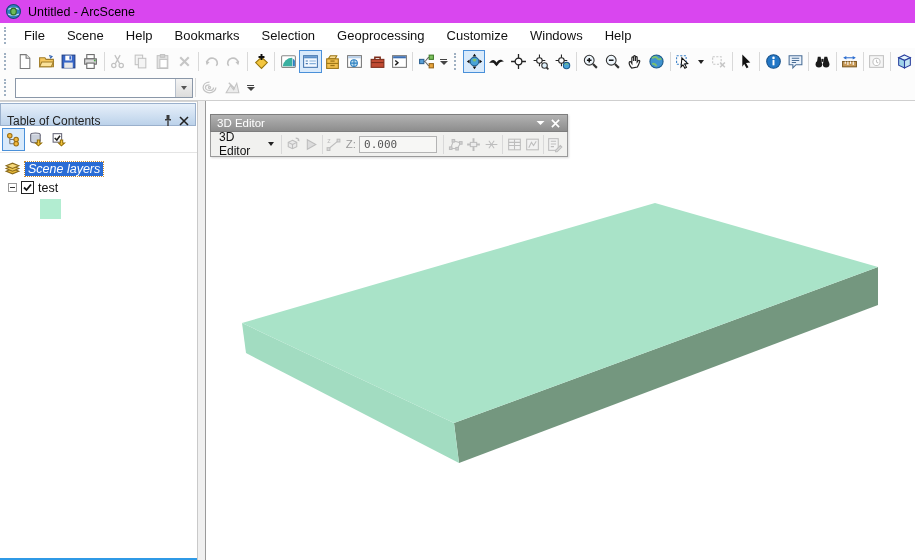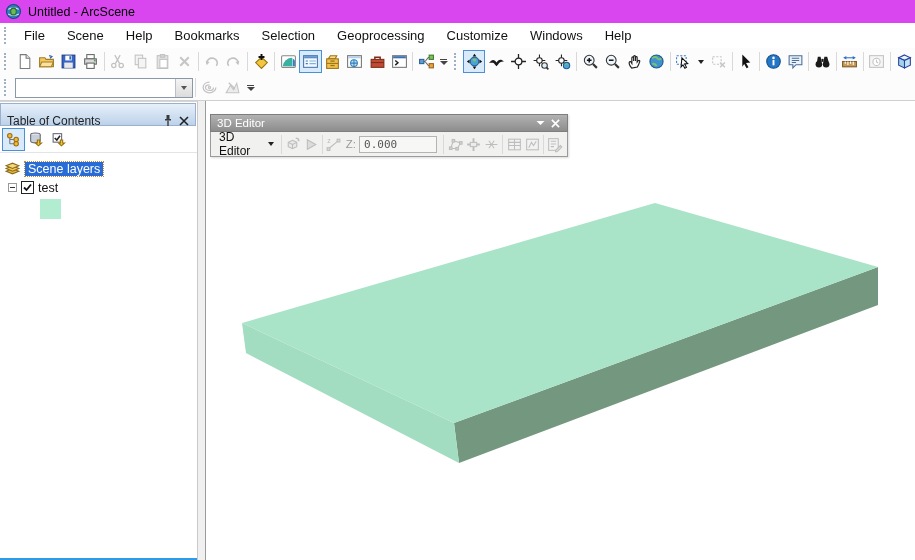--- a/index.html
+++ b/index.html
@@ -36,21 +36,21 @@
 
   
   .main { position:absolute; top:101px; left:0; right:0; bottom:0; }
   .toc { position:absolute; left:0; top:0; bottom:0; width:197px; background:#fff; border-top:1px solid #d5d5d5; }
   .toc-header { height:23px; margin:1px 1px 0 0; background:linear-gradient(#e7f0fa,#bcd2ea); border:1px solid #9ab0cc; display:flex; align-items:center; padding:12px 3px 0 6px; }
   .toc-title { flex:1; font-size:12px; color:#222; }
   .toc-hbtn { width:16px; height:15px; display:flex; align-items:center; justify-content:center; }
   .toc-tools { height:27px; display:flex; align-items:center; padding-left:2px; border-bottom:1px solid #e4e4e4; }
   .tree { padding:6px 0 0 4px; font-size:12.5px; }
   .tree-row { display:flex; align-items:center; height:19px; gap:4px; }
-  .root-label { background:#2a6cd5; color:#fff; padding:0 3px; outline:1px dotted #c88a30; }
+  .root-label { background:#2a6cd5; color:#fff; padding:0 3px; outline:1px dotted #c88a30;font-style:italic; }
   .expander { width:9px; height:9px; border:1px solid #999; background:#fff; position:relative; margin-left:4px; }
   .expander::after { content:""; position:absolute; left:1px; right:1px; top:3px; height:1px; background:#333; }
   .checkbox { width:13px; height:13px; border:1px solid #222; background:#fff; display:flex; align-items:center; justify-content:center; }
   .swatch-row { margin:2px 0 0 36px; }
 
   .splitter { position:absolute; left:197px; top:0; bottom:0; width:9px; background:#f0f0f0; border-left:1px solid #c9c9c9; border-right:1px solid #9a9a9a; }
   .viewport { position:absolute; left:206px; top:0; right:0; bottom:0; background:#fff; }
 
   .win-bottom-edge { position:absolute; left:0; bottom:0; width:197px; height:2px; background:#2f9ae6; }
 

